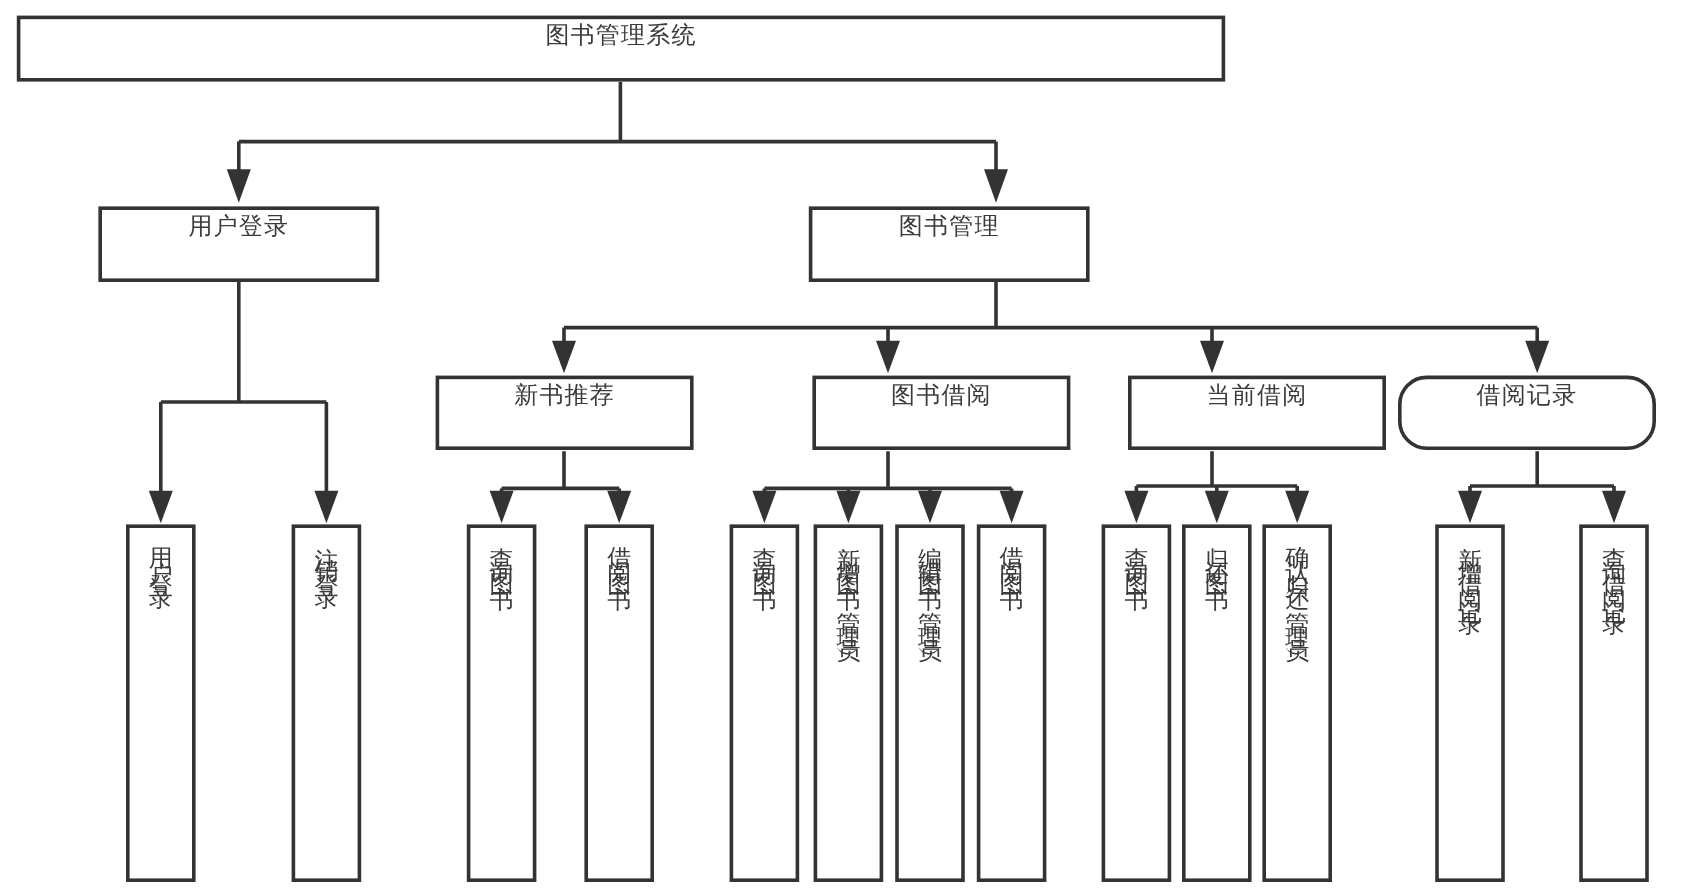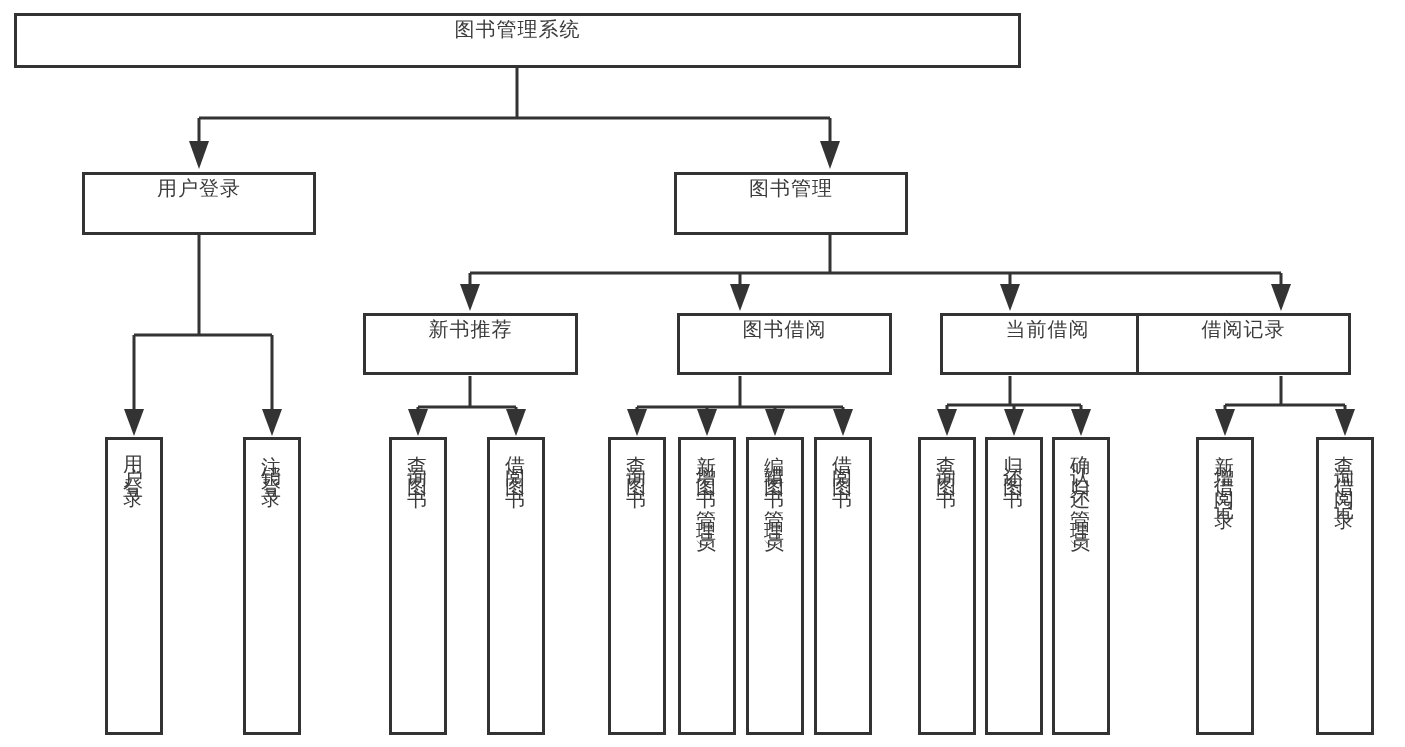--- a/index.html
+++ b/index.html
@@ -90,21 +90,21 @@
 
   <div class="node hbox lvl3" style="left:363px;">
     <span>新书推荐</span>
   </div>
   <div class="node hbox lvl3" style="left:633px;margin-left:44px;">
     <span>图书借阅</span>
   </div>
   <div class="node hbox lvl3" style="left:903px;margin-left:37px;">
     <span>当前借阅</span>
   </div>
-  <div class="node hbox lvl3" style="left:1136px;">
+  <div class="node hbox lvl3" style="left:1165px;border-radius:24px;">
     <span>借阅记录</span>
   </div>
 
   <div class="node leaf" style="left:105px;">
     <span class="vtext">用户登录</span>
   </div>
   <div class="node leaf" style="left:243px;">
     <span class="vtext">注销登录</span>
   </div>
 

